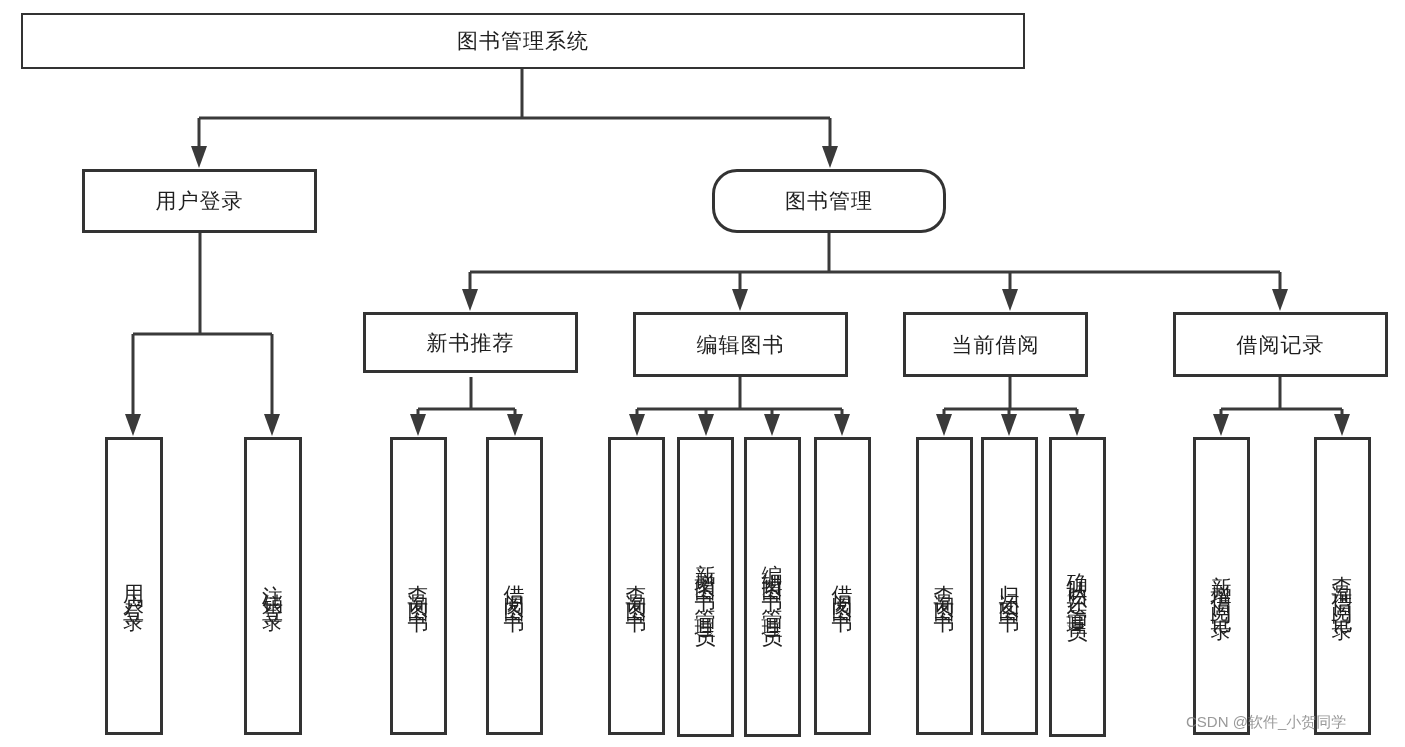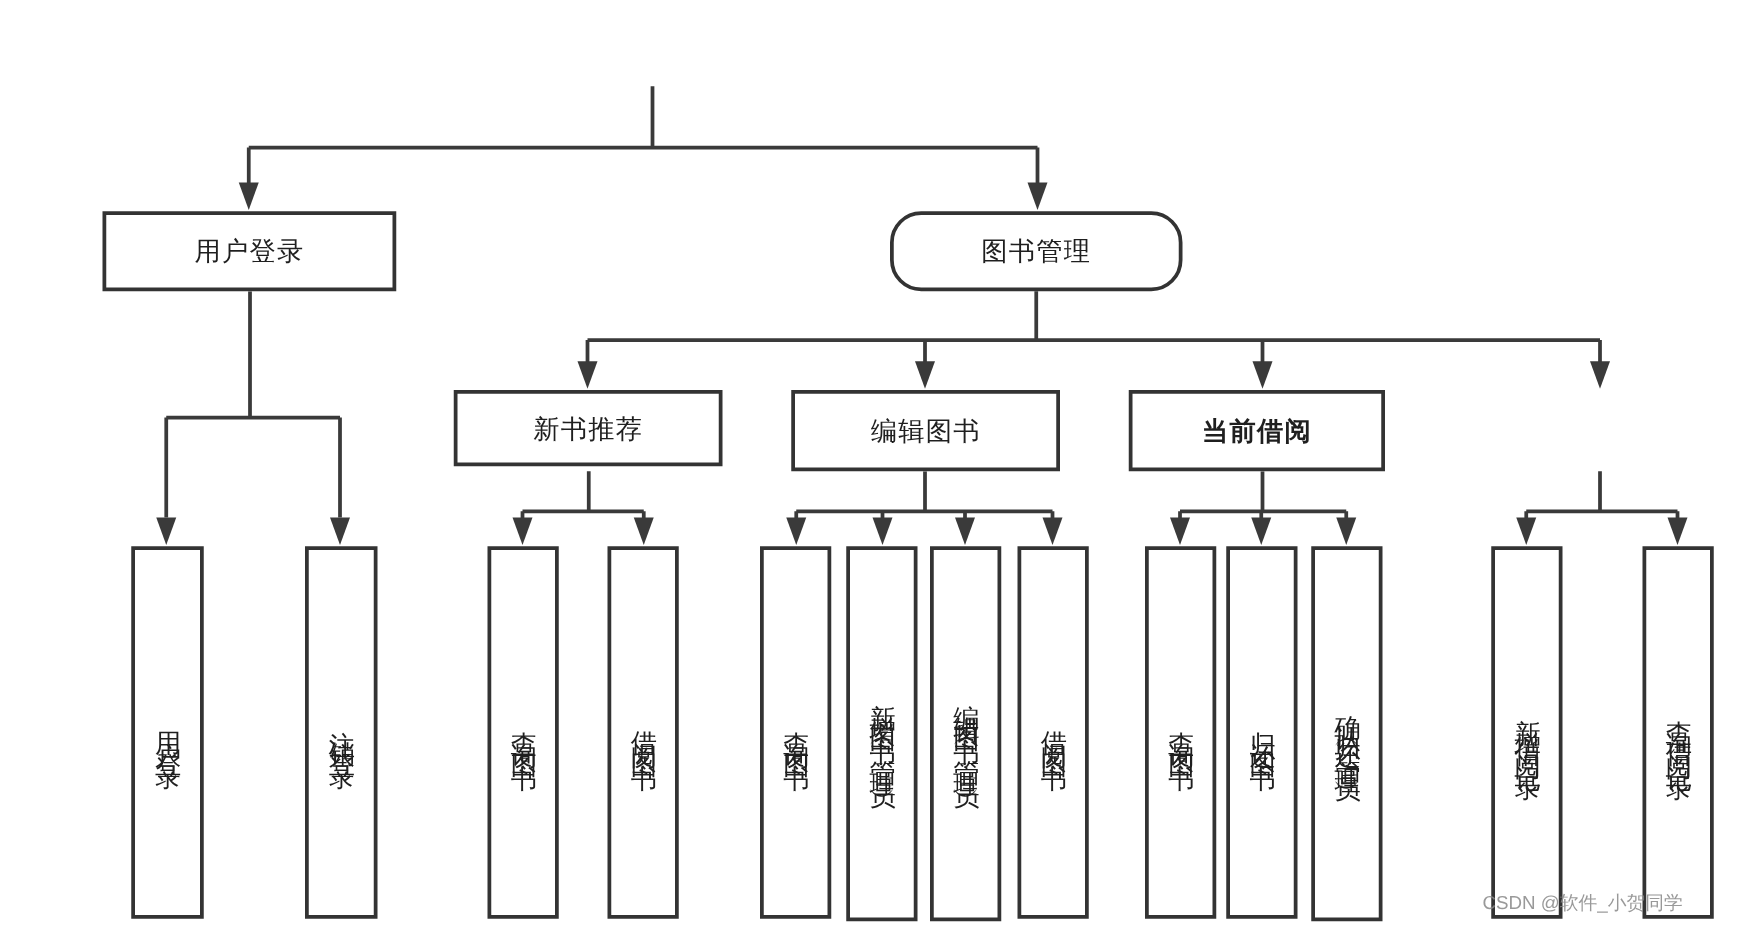--- a/index.html
+++ b/index.html
@@ -101,36 +101,42 @@
 
       <polygon points="936,414 952,414 944,436"></polygon>
       <polygon points="1001,414 1017,414 1009,436"></polygon>
       <polygon points="1069,414 1085,414 1077,436"></polygon>
 
       <polygon points="1213,414 1229,414 1221,436"></polygon>
       <polygon points="1334,414 1350,414 1342,436"></polygon>
     </g>
   </svg>
 
+  <div class="box root" style="left:21px; top:13px; width:1004px; height:56px;">
+    <span class="hlabel">图书管理系统</span>
+  </div>
 
   <div class="box" style="left:82px; top:169px; width:235px; height:64px;">
     <span class="hlabel">用户登录</span>
   </div>
   <div class="box" style="left:712px; top:169px; width:234px; height:64px;border-radius:25px;">
     <span class="hlabel">图书管理</span>
   </div>
 
   <div class="box" style="left:363px; top:312px; width:215px; height:61px;">
     <span class="hlabel">新书推荐</span>
   </div>
   <div class="box" style="left:633px; top:312px; width:215px; height:65px;">
     <span class="hlabel">编辑图书</span>
   </div>
-  <div class="box" style="left:903px; top:312px; width:205px; height:65px;font-weight:bold;">
+  <div class="box" style="left:903px; top:312px; width:185px; height:65px;">
     <span class="hlabel">当前借阅</span>
+  </div>
+  <div class="box" style="left:1173px; top:312px; width:215px; height:65px;">
+    <span class="hlabel">借阅记录</span>
   </div>
 
   <div class="box" style="left:105px; top:437px; width:58px; height:298px;">
     <span class="vlabel">用户登录</span>
   </div>
   <div class="box" style="left:244px; top:437px; width:58px; height:298px;">
     <span class="vlabel">注销登录</span>
   </div>
 
   <div class="box" style="left:390px; top:437px; width:57px; height:298px;">

